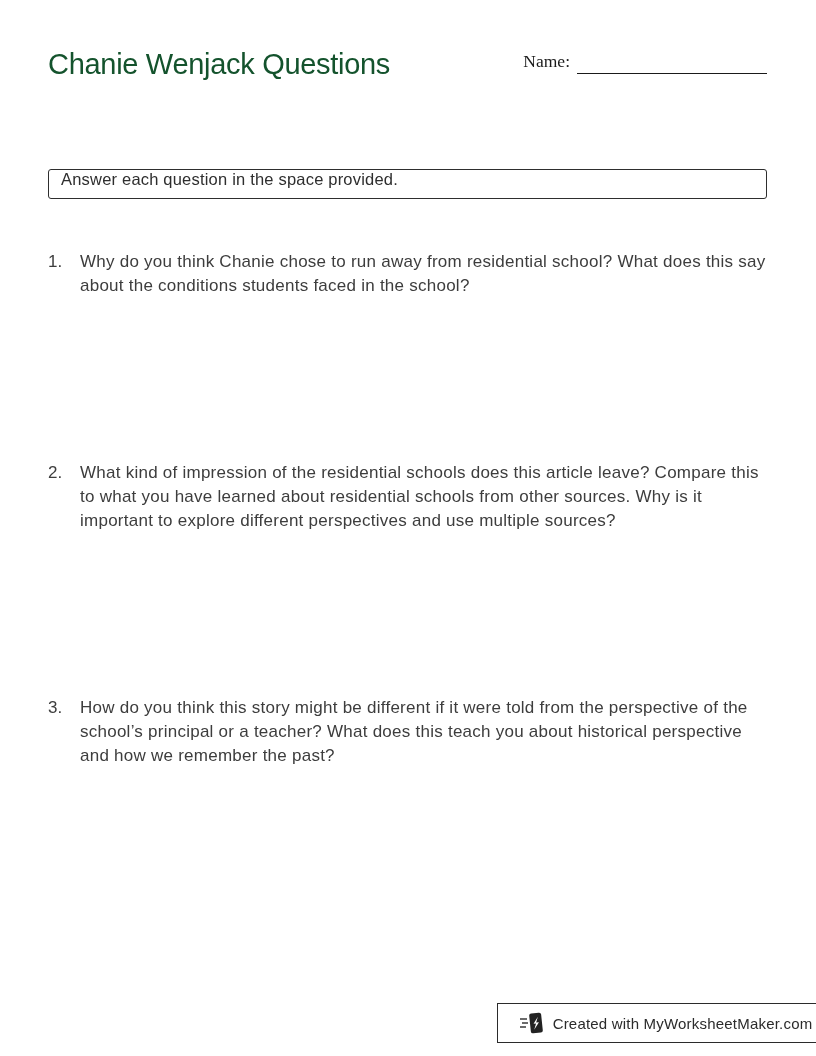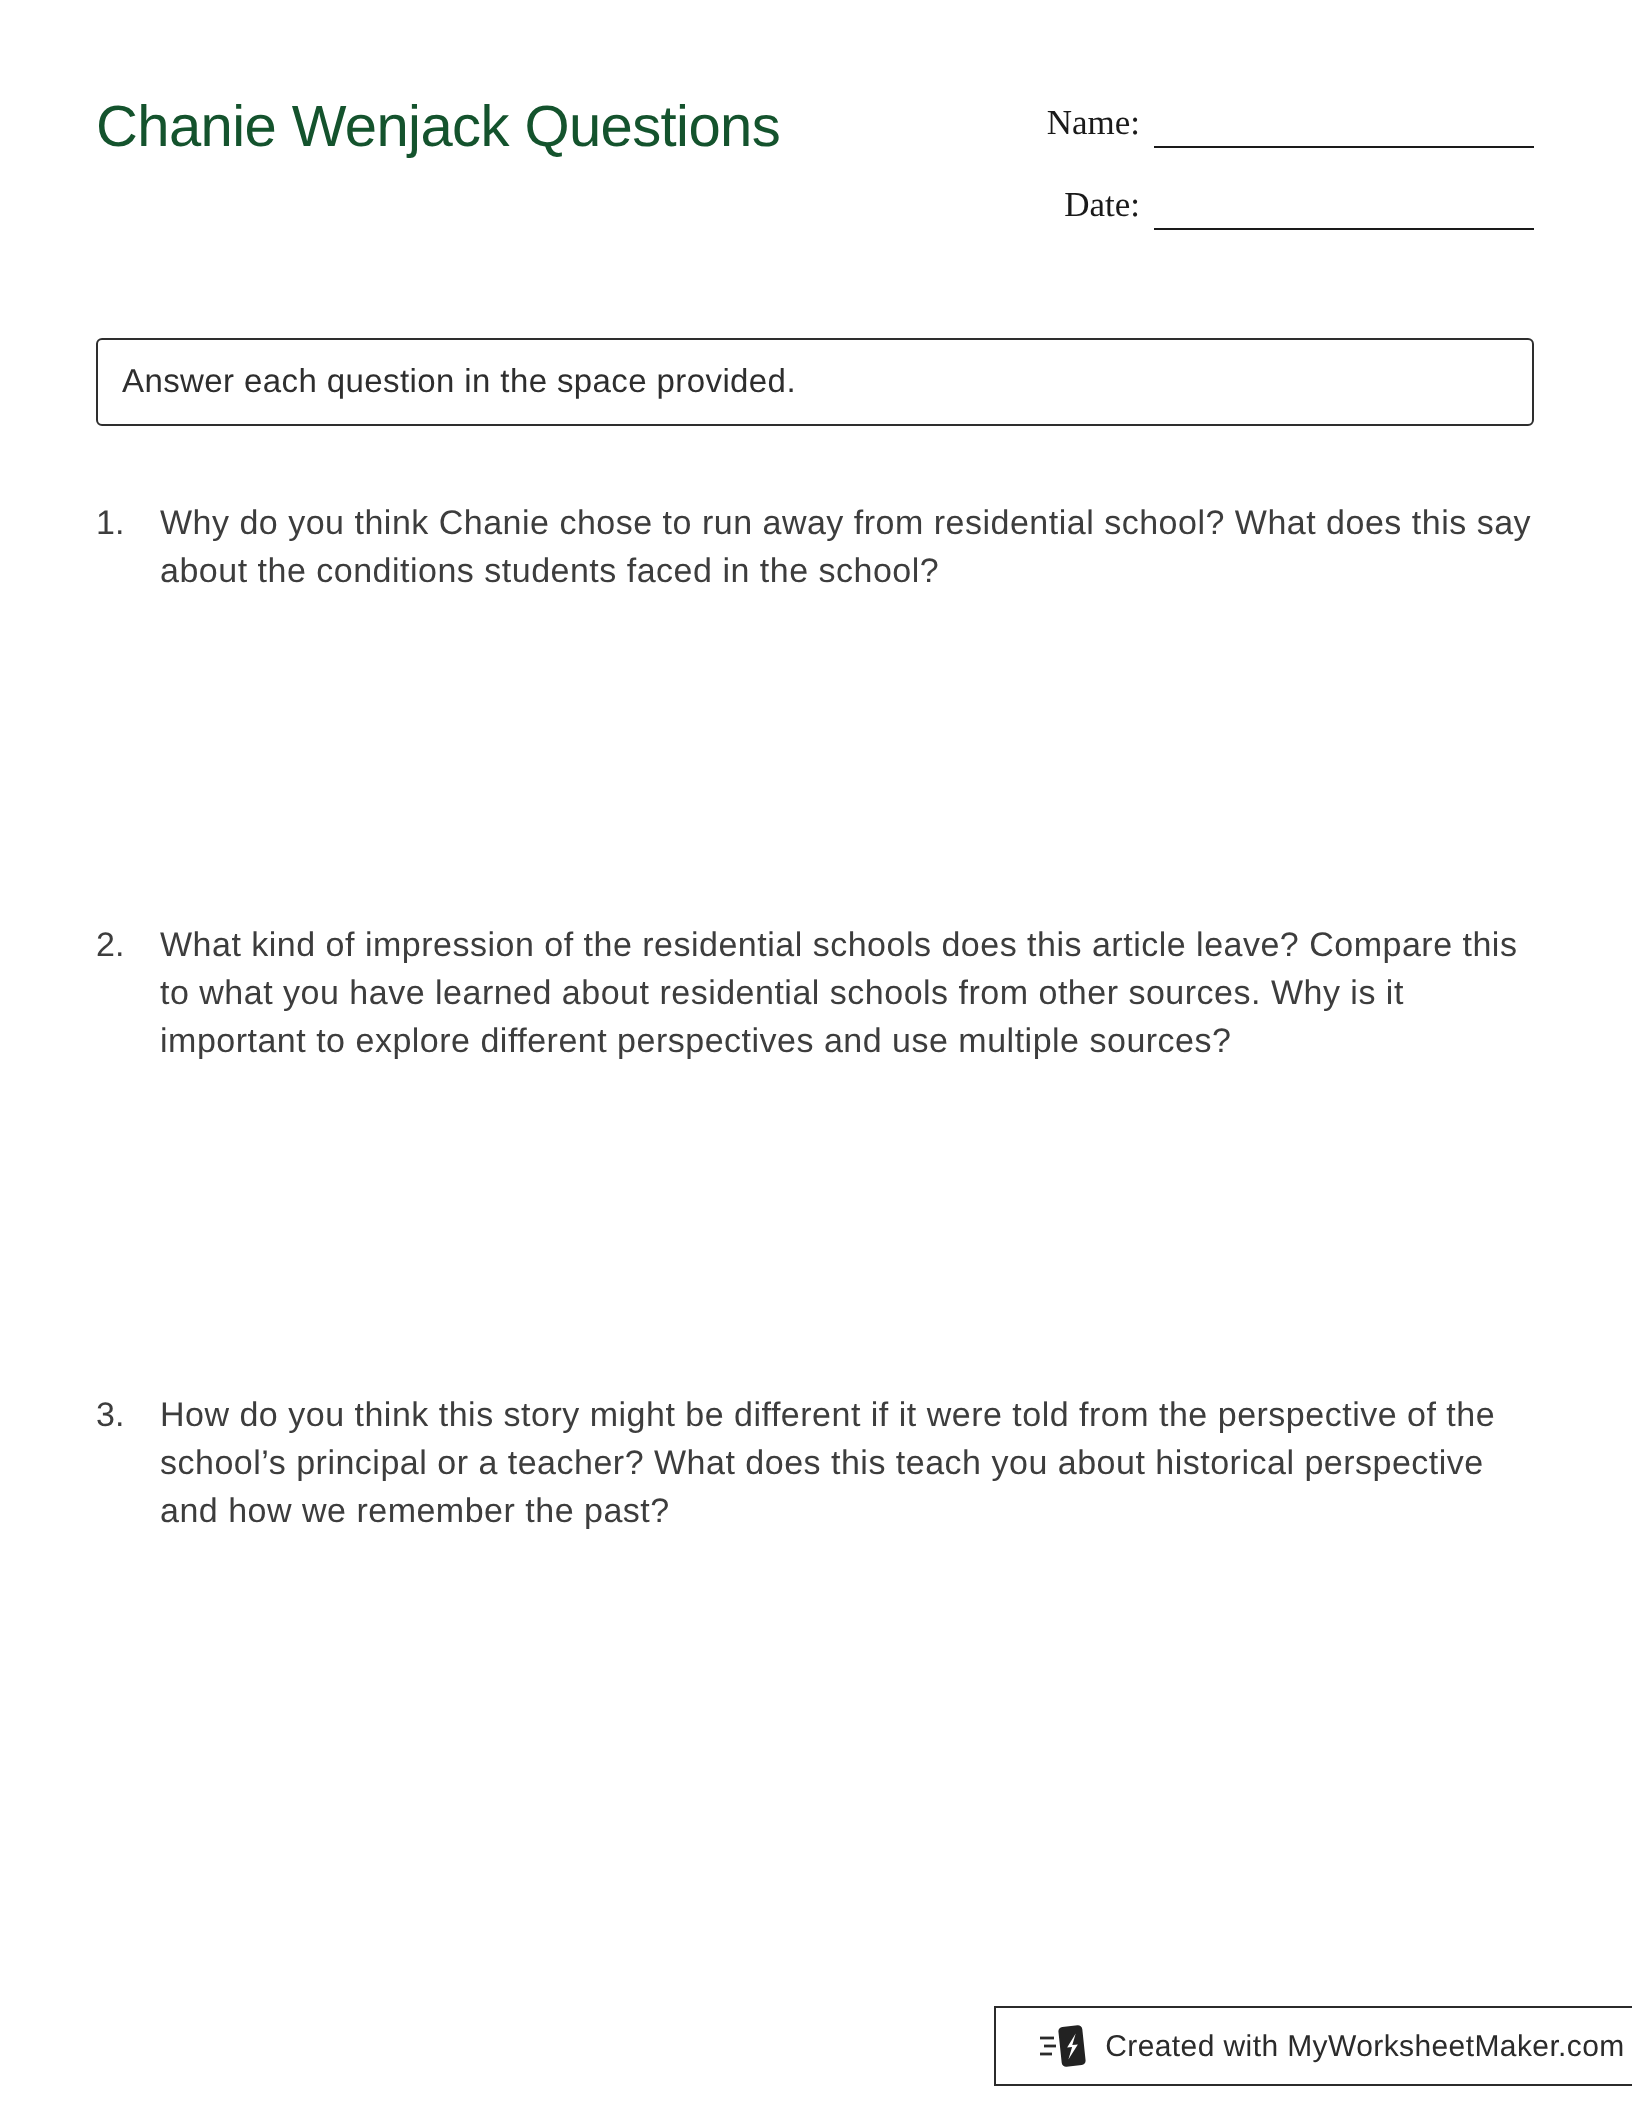--- a/index.html
+++ b/index.html
@@ -45,25 +45,25 @@
   .nd-line {
     display: inline-block;
     width: 190px;
     height: 24px;
     border-bottom: 1.6px solid #1a1a1a;
   }
   
   .instruction-box {
     position: absolute;
     left: 48px; top: 169px;
-    width: 719px; height: 44px;
+    width: 719px; height: 30px;
     border: 1.6px solid #2e2e2e;
     border-radius: 3px;
     display: flex;
-    align-items: center;
+    align-items: flex-start;
     padding-left: 12px;
     font-size: 16.5px;
     letter-spacing: 0.2px;
     color: #2e2e2e;
   }
   
   .questions {
     position: absolute;
     left: 48px; top: 250px;
     width: 719px;
@@ -114,24 +114,20 @@
 
 <div class="page">
 
   <h1 class="title">Chanie Wenjack Questions</h1>
 
   <div class="name-date">
     <div class="nd-row">
       <span class="nd-label">Name:</span>
       <span class="nd-line"></span>
     </div>
-    <div class="nd-row">
-      <span class="nd-label">Date:</span>
-      <span class="nd-line"></span>
-    </div>
   </div>
 
   <div class="instruction-box">
     <span>Answer each question in the space provided.</span>
   </div>
 
   <ol class="questions">
     <li class="question">
       <div class="q-row">
         <span class="q-num">1.</span>

